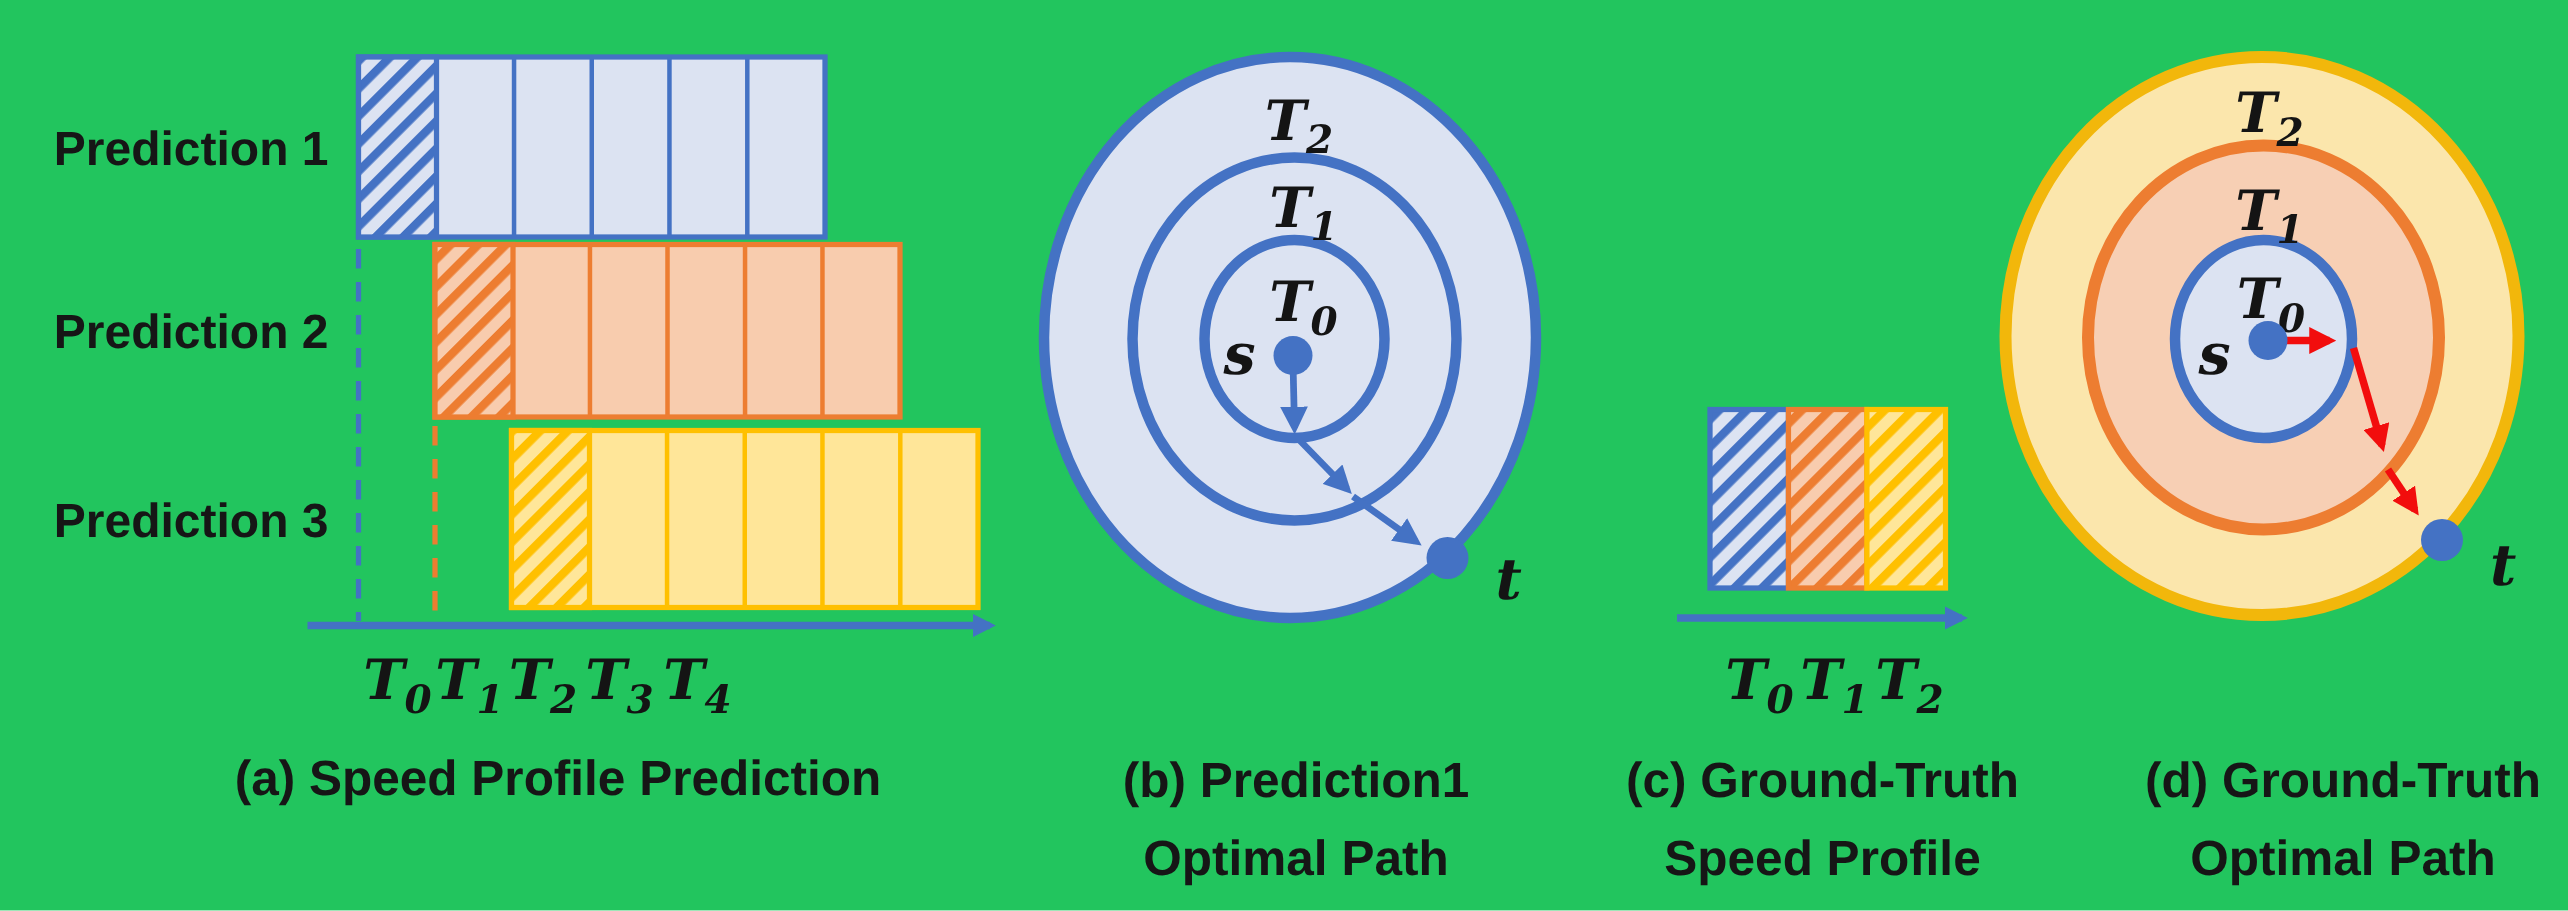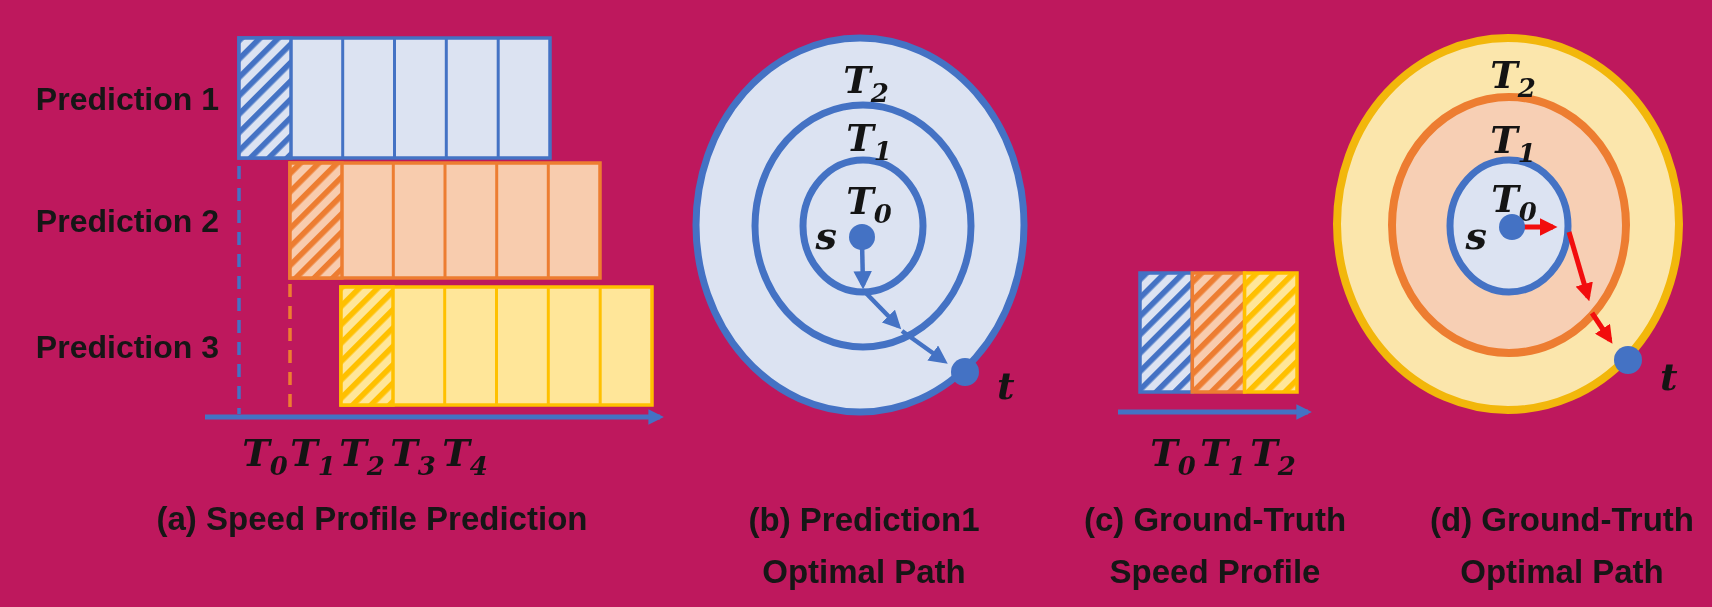--- a/index.html
+++ b/index.html
@@ -1,17 +1,17 @@
 <!DOCTYPE html>
 <html><head>
 <meta charset="utf-8">
 <style>
   html,body { margin:0; padding:0; background:#ffffff; }
   #stage {
-    position:relative; width:1712px; height:607px; background:#be185d;
+    position:relative; width:1712px; height:607px; background:#22c55e;
     font-family:"Liberation Sans", sans-serif;
   }
   svg text { user-select:none; }
   .rowlabel {
     font-family:"Liberation Sans", sans-serif;
     font-size:32px; font-weight:600; fill:#161616;
   }
   .caption {
     font-family:"Liberation Sans", sans-serif;
     font-size:33px; font-weight:600; fill:#161616;

